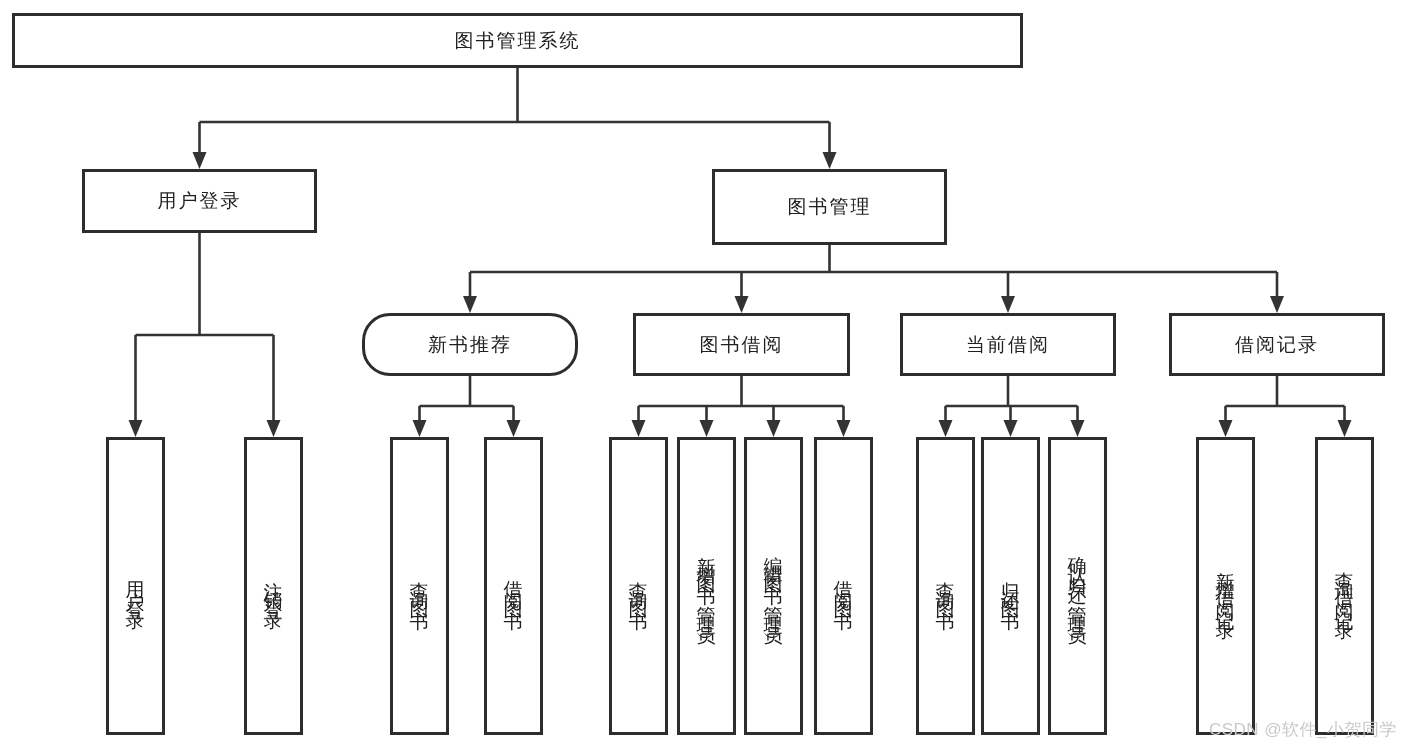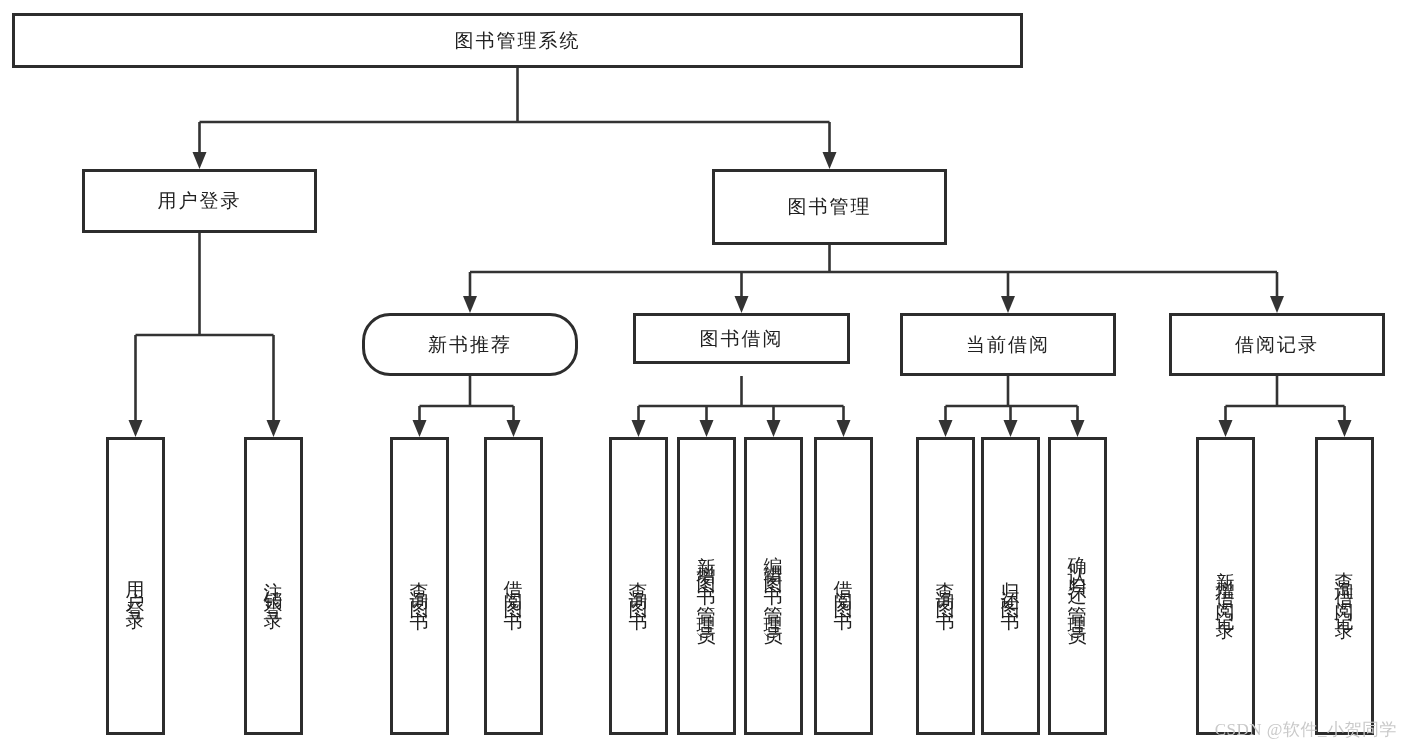--- a/index.html
+++ b/index.html
@@ -42,21 +42,20 @@
     font-size:19px;
     line-height:1;
   }
   .watermark{
     position:absolute;
     right:8px;bottom:6px;
     color:var(--watermark);
     font-size:17px;
     letter-spacing:0.5px;
     pointer-events:none;
-    font-family:Liberation Serif, serif;
   }
 </style>
 </head>
 <body>
 
 <div class="canvas">
 
   <svg class="connectors" viewBox="0 0 1405 747" xmlns="http://www.w3.org/2000/svg" aria-hidden="true">
 
     <path class="c-line" d="M517.5,68 V122"></path>
@@ -118,21 +117,21 @@
     <polygon class="c-arrow" points="1218.5,420 1232.5,420 1225.5,437"></polygon>
     <polygon class="c-arrow" points="1337.5,420 1351.5,420 1344.5,437"></polygon>
   </svg>
 
   <div class="box" style="left:12px;top:13px;width:1011px;height:55px;">图书管理系统</div>
 
   <div class="box" style="left:82px;top:169px;width:235px;height:64px;">用户登录</div>
   <div class="box" style="left:712px;top:169px;width:235px;height:76px;">图书管理</div>
 
   <div class="box" style="left:362px;top:313px;width:216px;height:63px;border-radius:28px;">新书推荐</div>
-  <div class="box" style="left:633px;top:313px;width:217px;height:51px;">图书借阅</div>
+  <div class="box" style="left:633px;top:313px;width:217px;height:63px;">图书借阅</div>
   <div class="box" style="left:900px;top:313px;width:216px;height:63px;">当前借阅</div>
   <div class="box" style="left:1169px;top:313px;width:216px;height:63px;">借阅记录</div>
 
   <div class="box leaf" style="left:106px;top:437px;width:59px;height:298px;">
     <span class="vtext">用户登录</span>
   </div>
   <div class="box leaf" style="left:244px;top:437px;width:59px;height:298px;">
     <span class="vtext">注销登录</span>
   </div>
   <div class="box leaf" style="left:390px;top:437px;width:59px;height:298px;">

